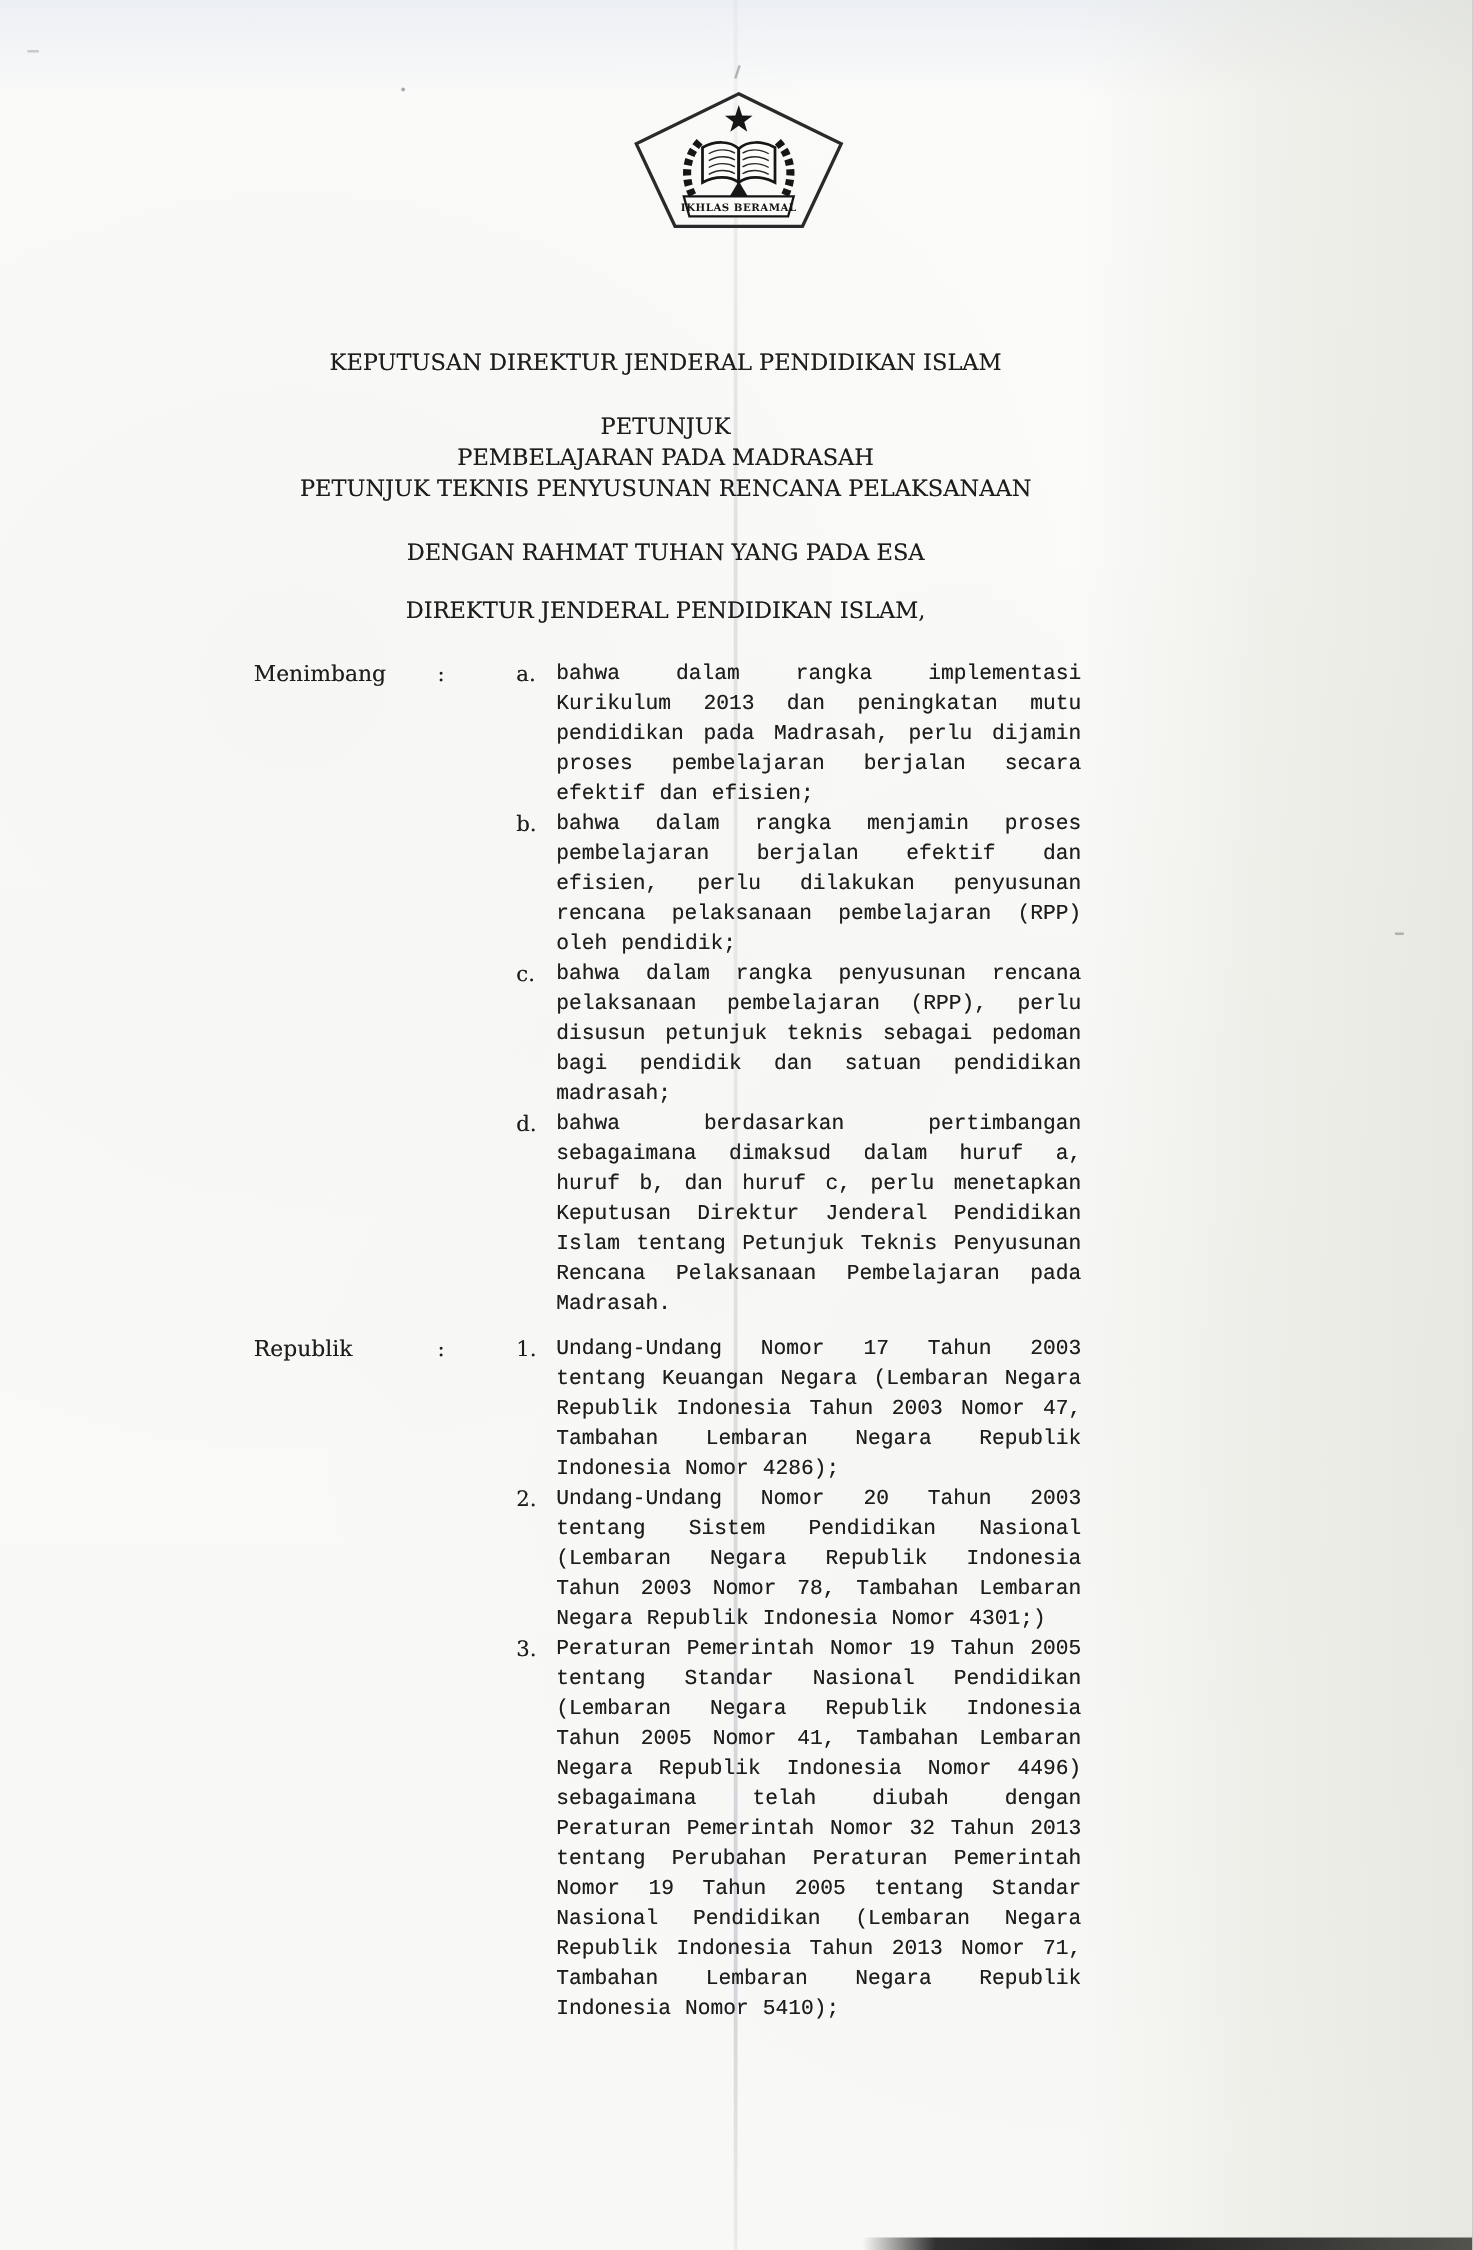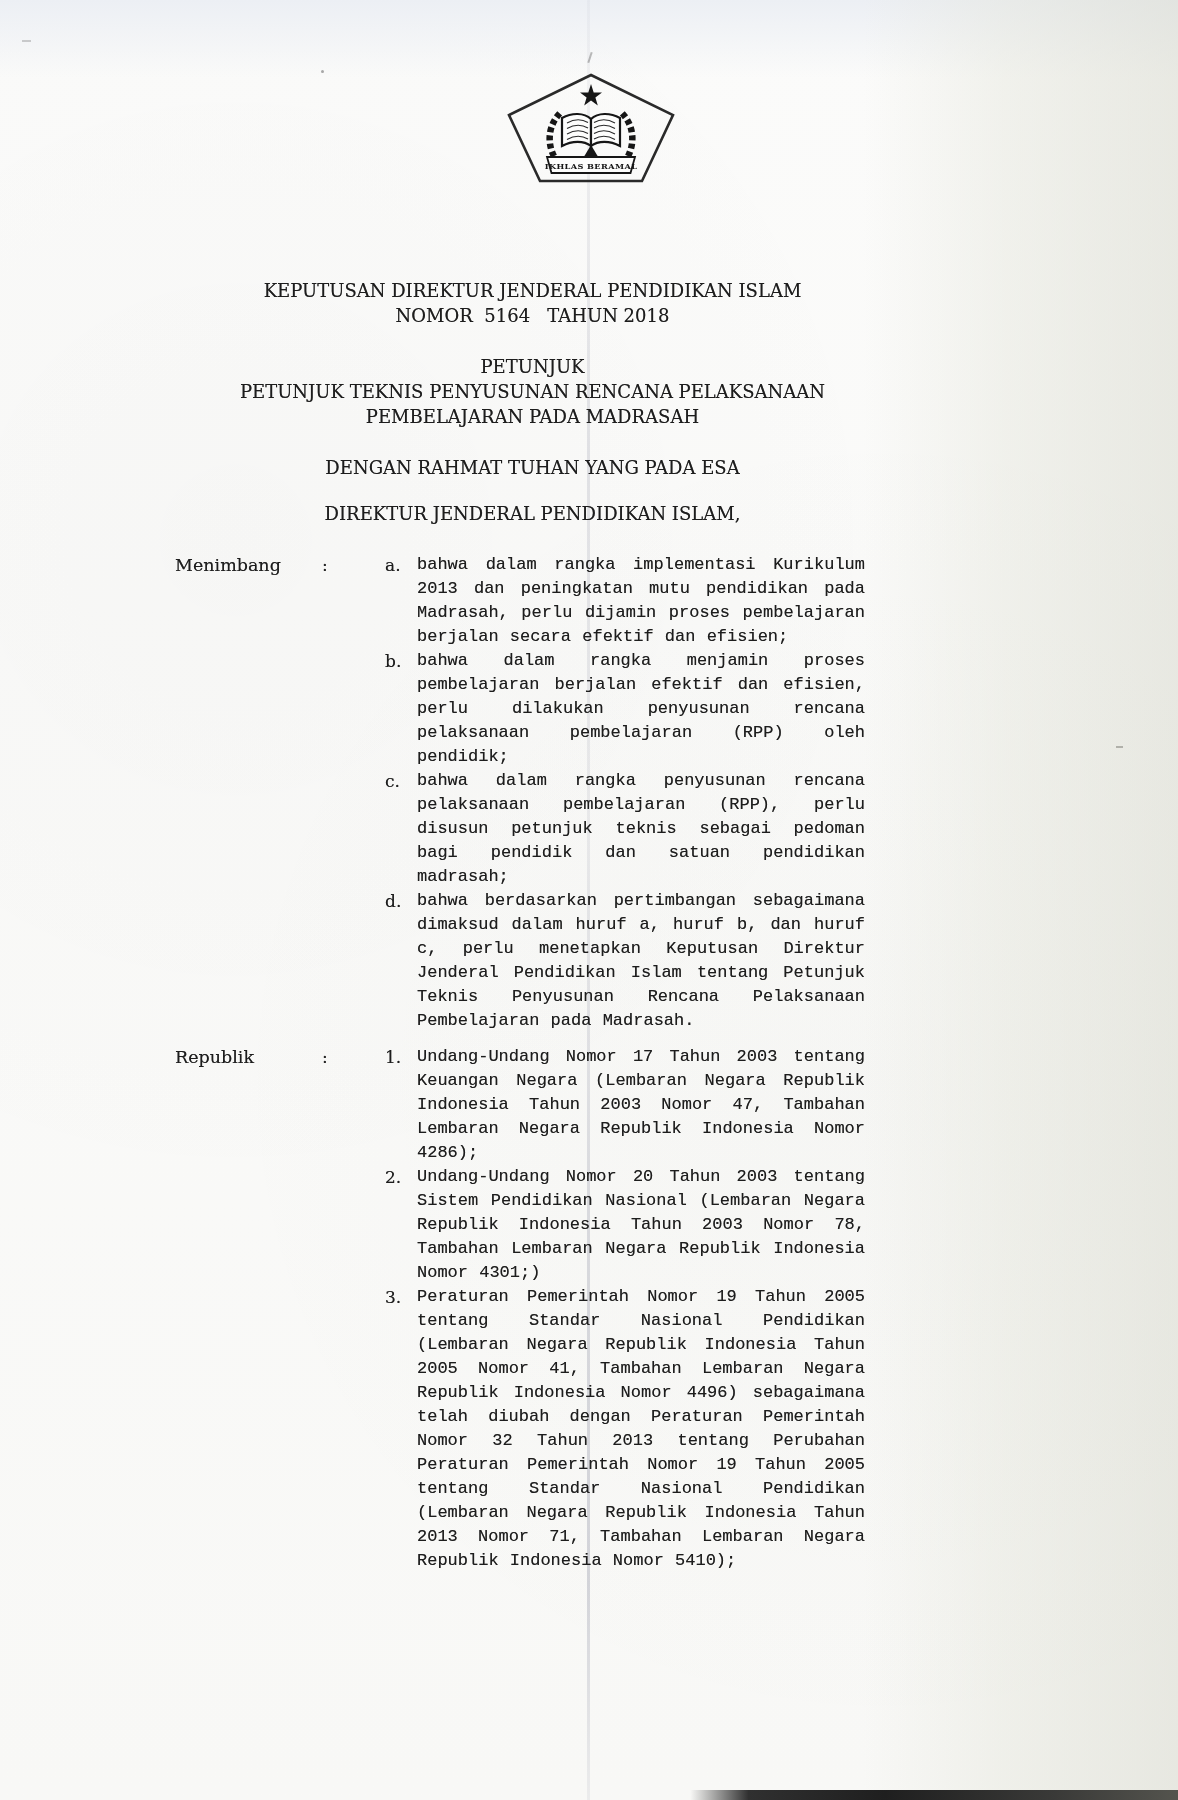--- a/index.html
+++ b/index.html
@@ -41,21 +41,21 @@
 
   .doc{position:absolute;left:175px;top:250px;width:690px;
        font-size:17px;line-height:24px;
        text-shadow:0 0 .5px rgba(20,20,20,.55);}
   .heading{text-align:center;padding-left:25px;font-size:18px;line-height:25px;margin-top:28px;}
   .heading div{white-space:pre-wrap;}
   .mt-big{margin-top:26px;}
   .mt-med{margin-top:21px;}
 
   .clauses{margin-top:27px;}
-  .clause-row{display:flex;align-items:flex-start;}
+  .clause-row{display:flex;align-items:flex-start;margin-left:28px;}
   .clause-row.second{margin-top:12px;}
   .clause-label{width:147px;flex:0 0 147px;font-size:17.5px;}
   .clause-colon{width:63px;flex:0 0 63px;}
   .clause-items{flex:1;list-style:none;margin:0;padding:0;}
   .clause-item{display:flex;align-items:flex-start;}
   .marker{width:32px;flex:0 0 32px;}
   .item-text{flex:1;text-align:justify;word-spacing:1px;font-family:Liberation Mono, monospace;}
 </style>
 </head>
 <body>
@@ -84,24 +84,23 @@
       <path d="M85,73 L76,88 L94,88 Z" fill="#161616"></path>
       <path d="M41,85 L129,85 L124.5,101 L45.5,101 Z" fill="#fdfdfc" stroke="#161616" stroke-width="1.8"></path>
       <text x="85" y="96.5" font-size="8.2" text-anchor="middle" fill="#161616" letter-spacing="0.4">IKHLAS BERAMAL</text>
     </svg>
   </div>
 
   <div class="doc">
 
     <div class="heading">
       <div>KEPUTUSAN DIREKTUR JENDERAL PENDIDIKAN ISLAM</div>
-      <div>NOMOR  5164   TAHUN 2018</div>
       <div class="mt-big">PETUNJUK</div>
+      <div>PEMBELAJARAN PADA MADRASAH</div>
       <div>PETUNJUK TEKNIS PENYUSUNAN RENCANA PELAKSANAAN</div>
-      <div>PEMBELAJARAN PADA MADRASAH</div>
       <div class="mt-big">DENGAN RAHMAT TUHAN YANG PADA ESA</div>
       <div class="mt-med">DIREKTUR JENDERAL PENDIDIKAN ISLAM,</div>
     </div>
 
     <div class="clauses">
 
       <div class="clause-row">
         <div class="clause-label">Menimbang</div>
         <div class="clause-colon">:</div>
         <ol class="clause-items">

